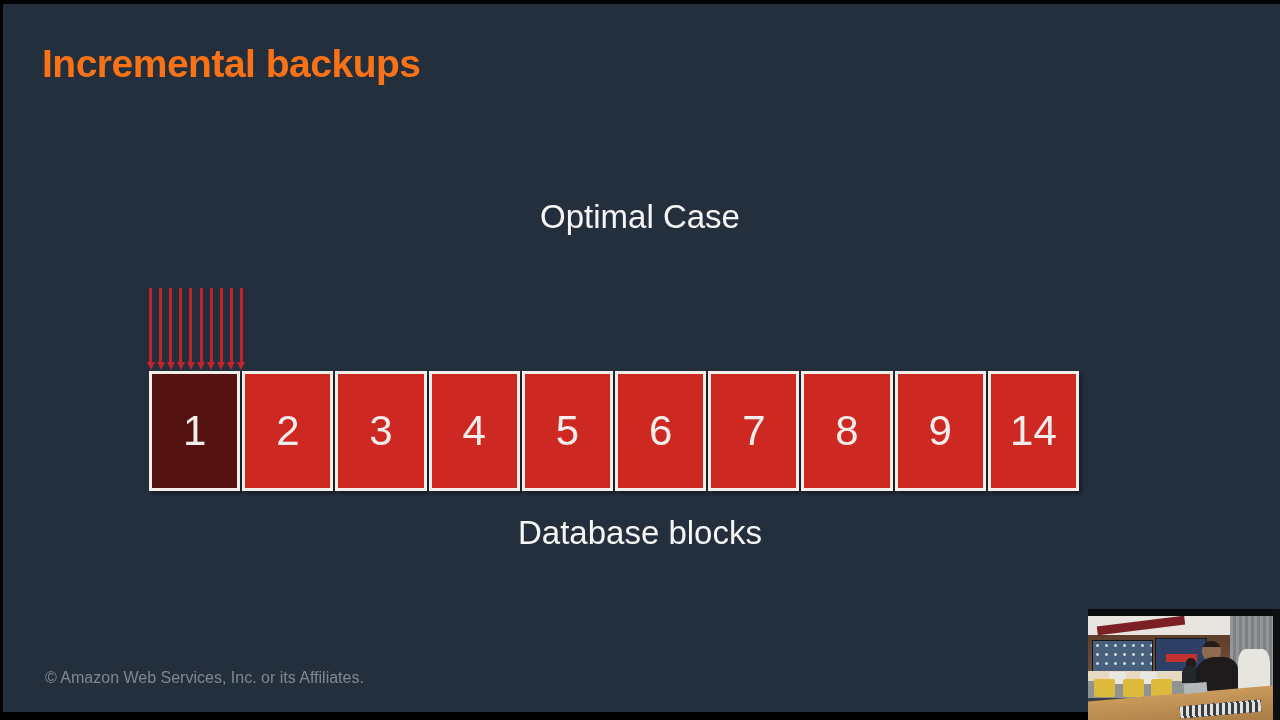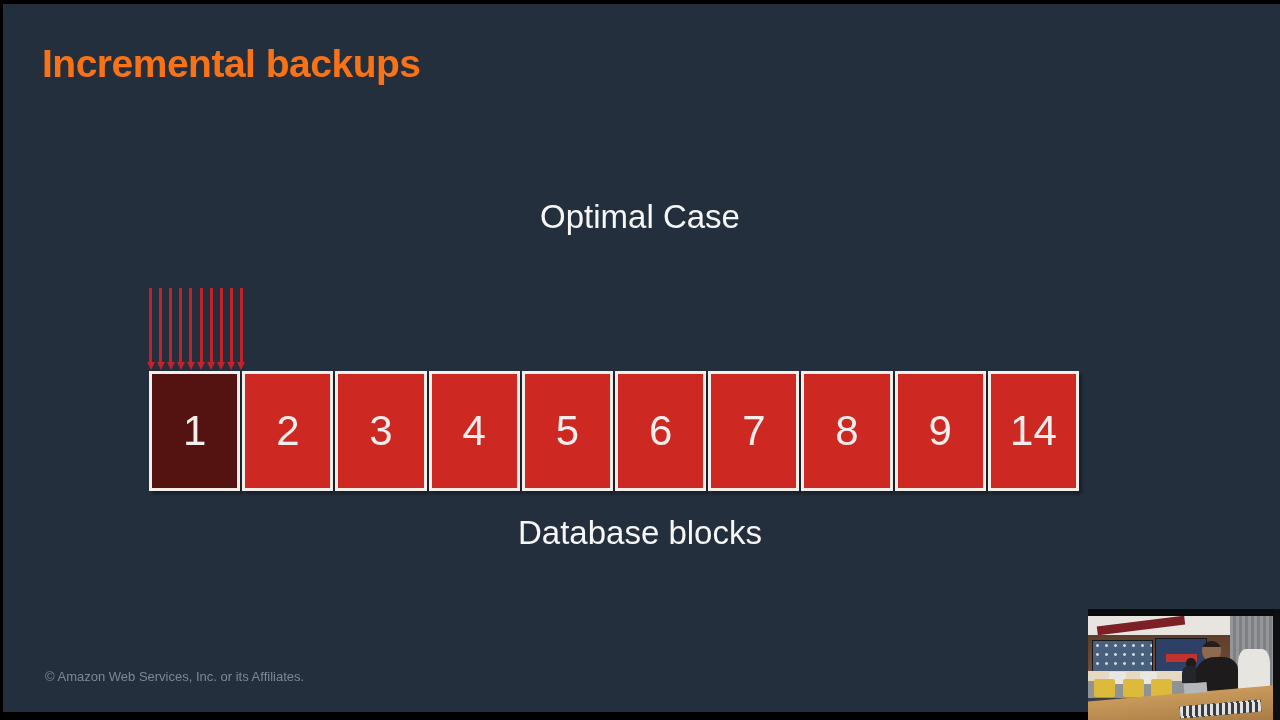--- a/index.html
+++ b/index.html
@@ -53,21 +53,21 @@
     border:3px solid var(--block-border);
     background:var(--block-red);
     display:flex;align-items:center;justify-content:center;
     box-shadow:3px 3px 3px rgba(0,0,0,0.35);
   }
   .block.changed{background:var(--block-changed);}
   .block span{font-size:42px;color:#f3eeeb;}
 
   .footer{
     position:absolute;left:45px;top:669px;
-    font-size:13px;color:var(--footer-text);
+    font-size:16px;color:var(--footer-text);
   }
 
   
   .webcam{
     position:absolute;left:1088px;top:609px;width:192px;height:111px;
     background:#3a3f45;overflow:hidden;
   }
   .webcam *{position:absolute;}
   .wc-top-black{left:0;top:0;width:100%;height:6%;background:#0b0c0e;}
   .wc-ceiling{left:0;top:6%;width:74%;height:17%;background:#e8e5e0;overflow:hidden;}

